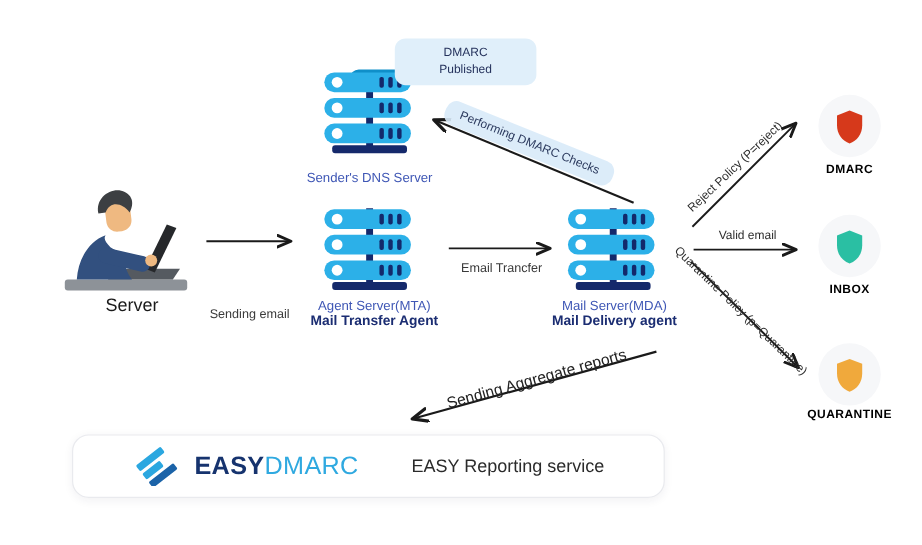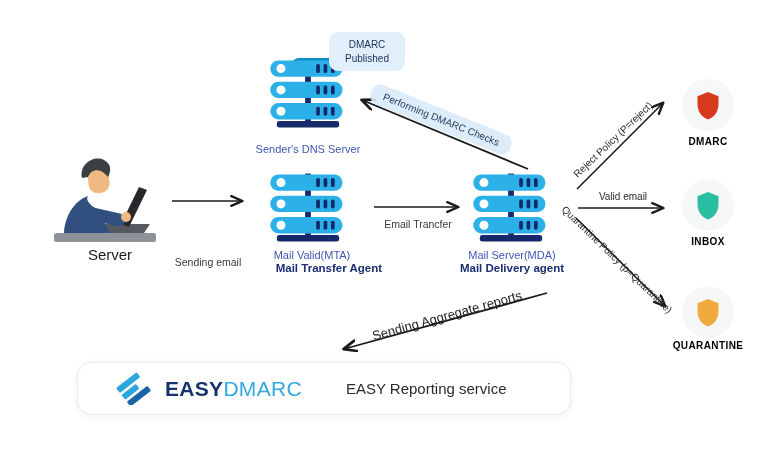--- a/index.html
+++ b/index.html
@@ -8,38 +8,38 @@
     font-family:"Liberation Sans", sans-serif;
   }
   .abs{position:absolute;}
   .center{text-align:center;}
   .arrow-layer{position:absolute;left:0;top:0;pointer-events:none;}
   .small-label{font-size:10.5px;color:#3a3a3a;}
   .node-label-blue{font-size:11px;color:#3f57b5;}
   .node-label-bold{font-size:11.5px;font-weight:bold;color:#1b2d72;}
   .badge{
     background:#e0effa;border-radius:9px;color:#25325c;font-size:10px;line-height:1.35;
-    padding:6px 3px;text-align:center;
+    padding:6px 24px;text-align:center;
   }
   .checks-pill{
     background:rgba(216,234,248,0.9);border-radius:9px;color:#2c3a5e;font-size:10px;
     padding:5px 13px;white-space:nowrap;transform:rotate(22deg);
   }
   .sender-label{font-size:15px;font-weight:500;color:#1a1a1a;}
   .outcome-circle{
     width:52px;height:52px;border-radius:50%;background:#f6f7f9;
     display:flex;align-items:center;justify-content:center;
   }
   .outcome-label{font-size:10px;font-weight:bold;letter-spacing:0.4px;}
   .rot-label{font-size:10px;color:#2d2d2d;white-space:nowrap;text-align:center;}
   .aggregate-label{font-size:13px;color:#222222;white-space:nowrap;text-align:center;transform:rotate(-15.5deg);}
   .report-box{
     left:60px;top:362px;width:494px;height:53px;background:#ffffff;
     border:1px solid #e9eaee;border-radius:14px;box-shadow:0 2px 8px rgba(30,40,60,0.06);
-    display:flex;align-items:center;padding-left:38px;box-sizing:border-box;margin-left:17px;
+    display:flex;align-items:center;padding-left:52px;box-sizing:border-box;
   }
   .brand{margin-left:13px;font-size:21px;letter-spacing:0.3px;white-space:nowrap;}
   .brand-easy{font-weight:800;color:#16336e;}
   .brand-dmarc{font-weight:500;color:#2fa9e0;}
   .service-label{margin-left:44px;font-size:15px;color:#2b2b2b;white-space:nowrap;}
 </style>
 </head>
 <body>
 
 <div class="canvas">
@@ -121,22 +121,22 @@
       <rect x="78" y="35.5" width="4.5" height="11" rx="2" fill="#13296b"></rect>
     </g>
     <g>
       <rect x="4" y="57" width="88" height="20" rx="10" fill="#2cb0e8"></rect>
       <circle cx="17" cy="67" r="5.5" fill="#ffffff"></circle>
       <rect x="60" y="61.5" width="4.5" height="11" rx="2" fill="#13296b"></rect>
       <rect x="69" y="61.5" width="4.5" height="11" rx="2" fill="#13296b"></rect>
       <rect x="78" y="61.5" width="4.5" height="11" rx="2" fill="#13296b"></rect>
     </g>
   </svg>
-  <div class="abs node-label-blue center" style="left:242px;top:249px;width:140px;">Mail Valid(MTA)</div>
-  <div class="abs node-label-bold center" style="left:242px;top:262px;width:140px;text-align:right;">Mail Transfer Agent</div>
+  <div class="abs node-label-blue center" style="left:242px;top:249px;width:140px;">Agent Server(MTA)</div>
+  <div class="abs node-label-bold center" style="left:242px;top:262px;width:140px;">Mail Transfer Agent</div>
 
   <div class="abs small-label center" style="left:372px;top:218px;width:92px;">Email Trancfer</div>
 
   <svg class="abs" style="left:470px;top:170px;" width="82" height="76" viewBox="0 0 100 92">
     <rect x="46.5" y="4" width="7" height="76" fill="#15296b"></rect>
     <rect x="12" y="79" width="76" height="8" rx="3" fill="#15296b"></rect>
     <g>
       <rect x="4" y="5" width="88" height="20" rx="10" fill="#2cb0e8"></rect>
       <circle cx="17" cy="15" r="5.5" fill="#ffffff"></circle>
       <rect x="60" y="9.5" width="4.5" height="11" rx="2" fill="#13296b"></rect>

